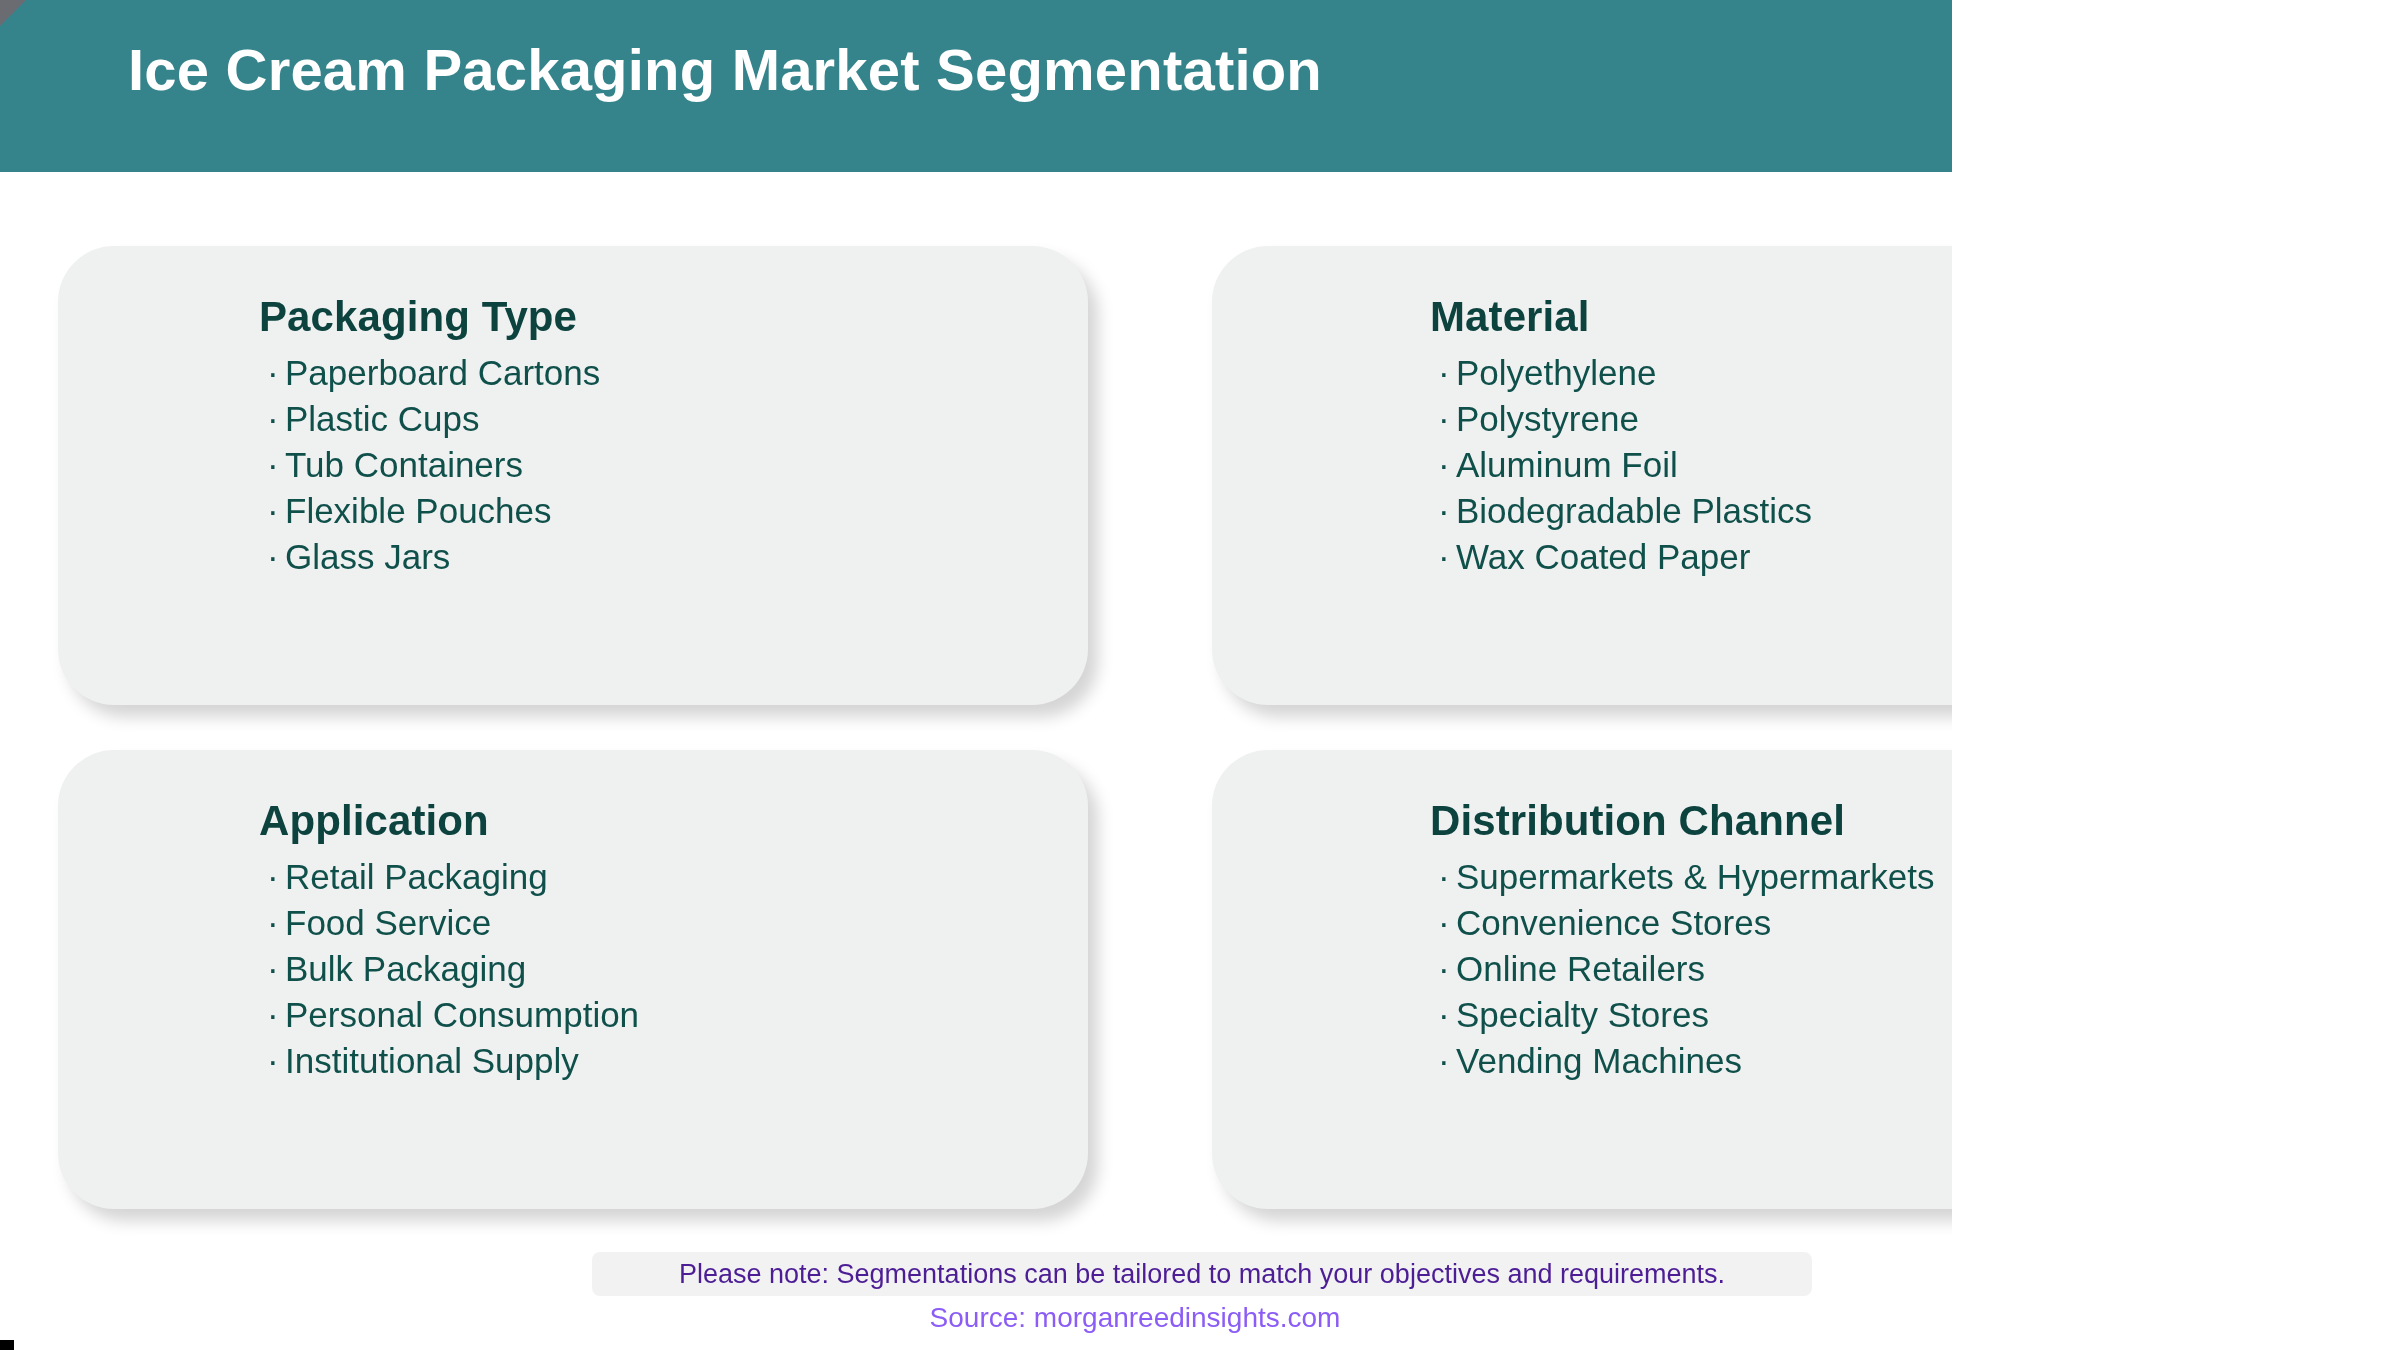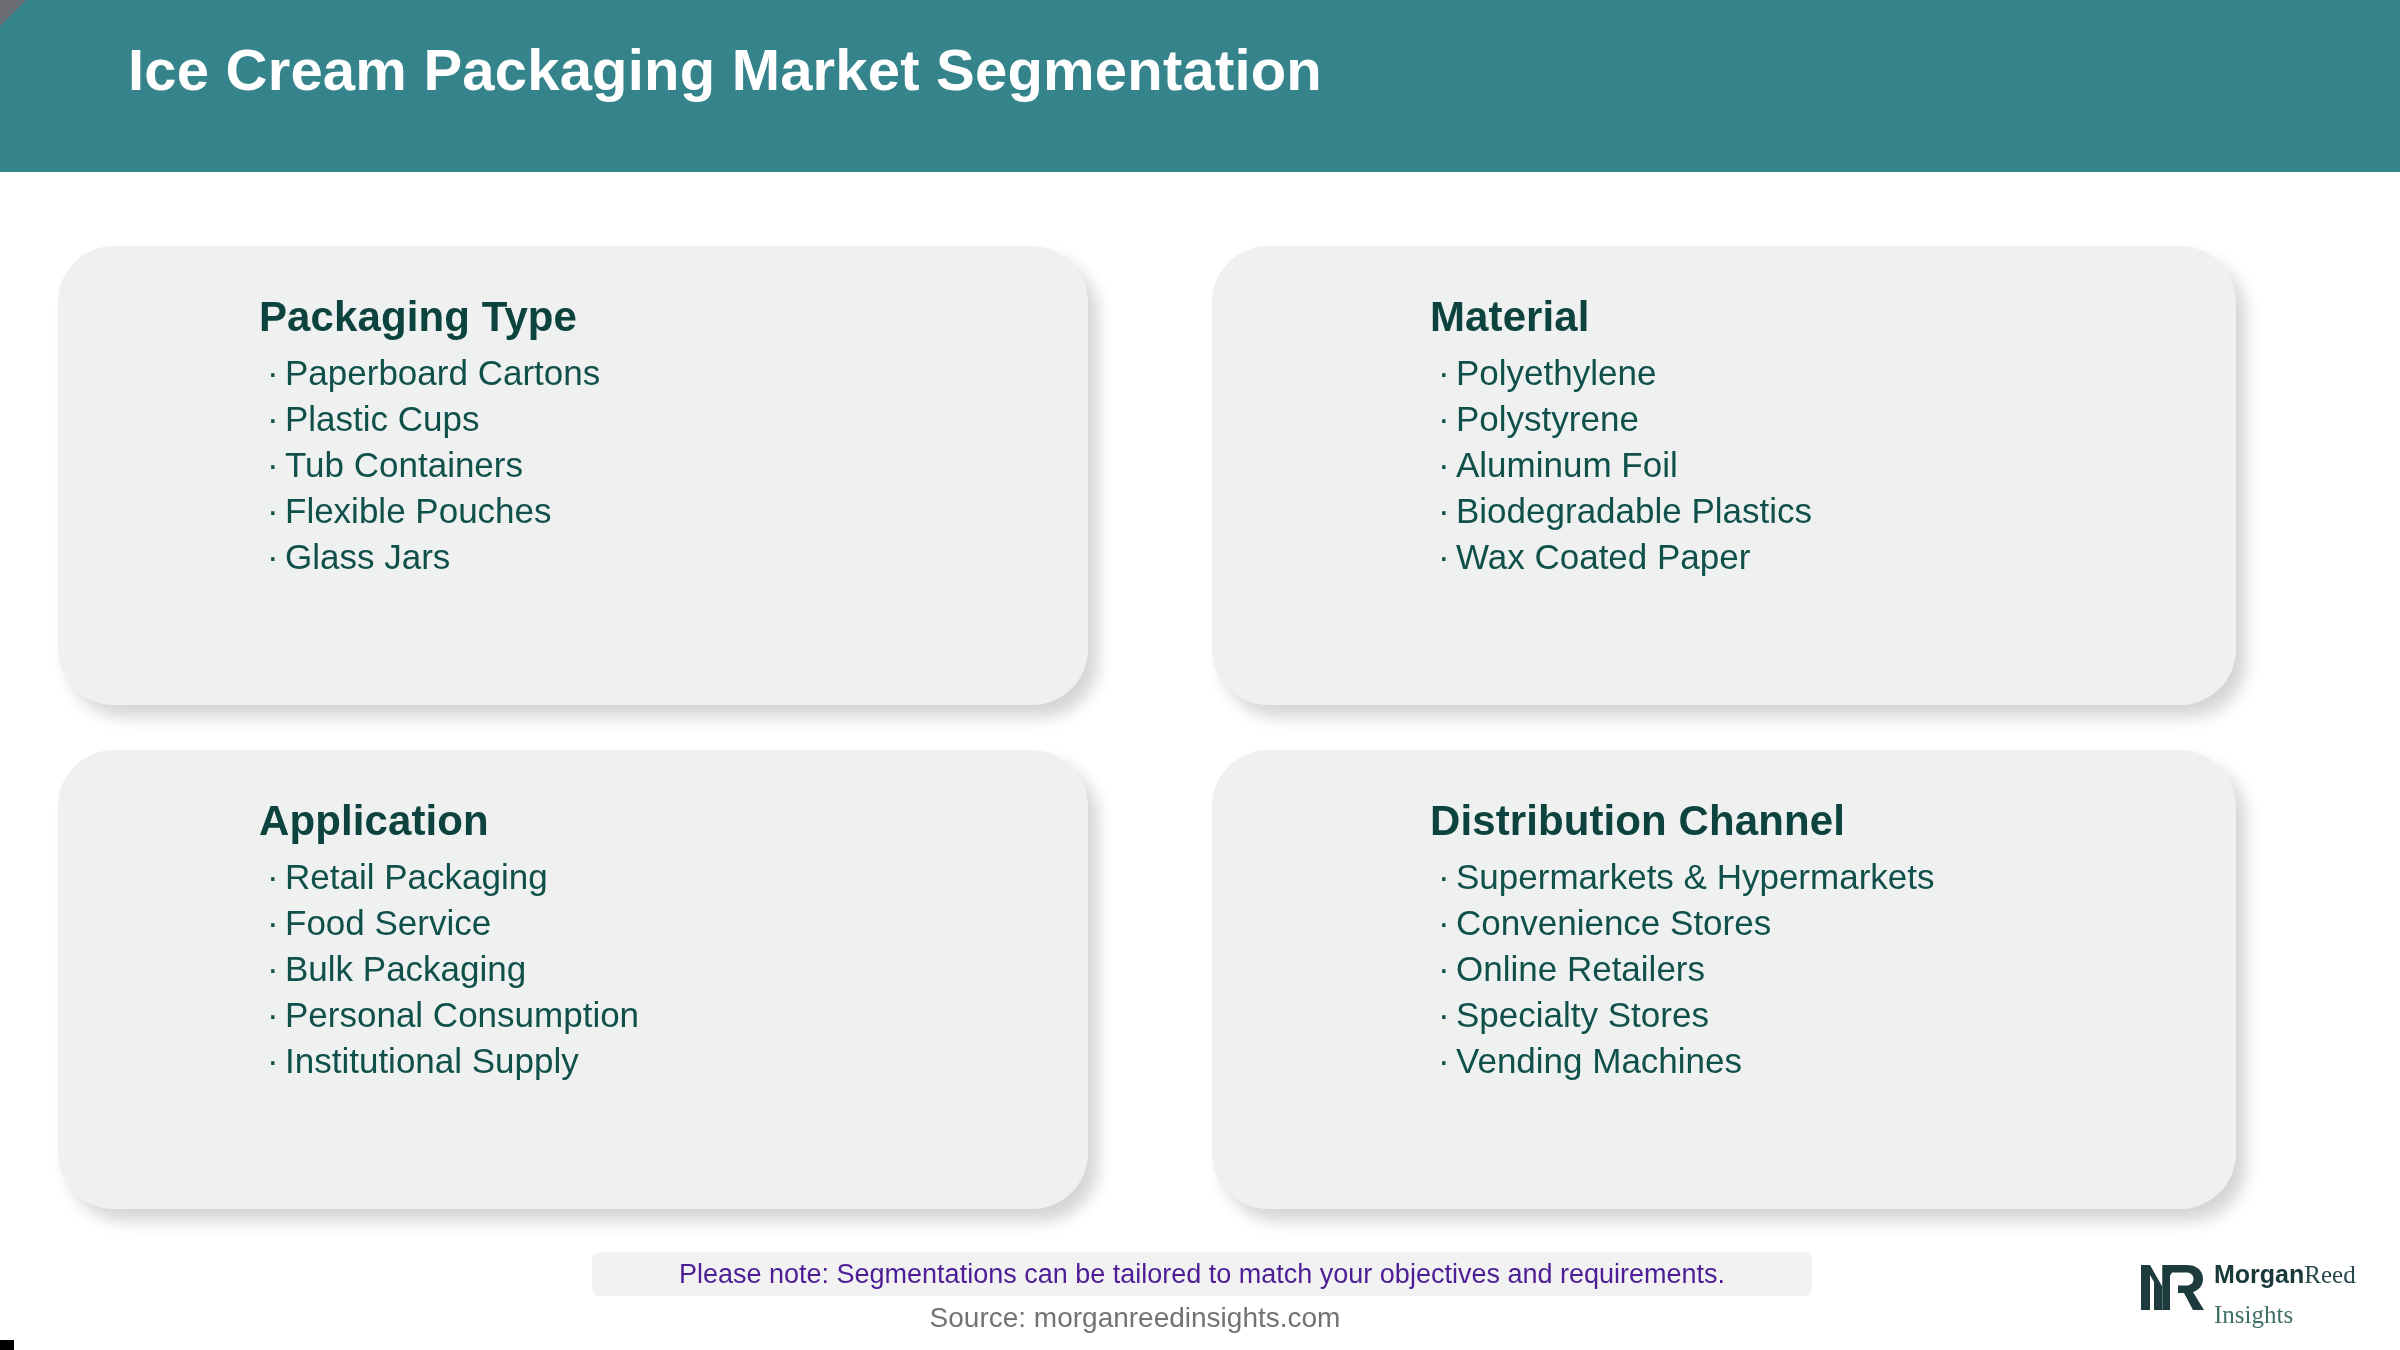--- a/index.html
+++ b/index.html
@@ -7,21 +7,21 @@
     margin: 0;
     padding: 0;
     background: #ffffff;
   }
   body {
     font-family: "Liberation Sans", sans-serif;
     -webkit-font-smoothing: antialiased;
   }
   #slide {
     position: relative;
-    width: 2400px;
+    width: 1952px;
     height: 1350px;
     background: #ffffff;
     overflow: hidden;
   }
 
   
   .header-band {
     position: absolute;
     left: 0;
     top: 0;
@@ -121,21 +121,21 @@
     color: #4c1d95;
     white-space: nowrap;
   }
   .source-text {
     position: absolute;
     left: 0;
     top: 1302px;
     width: 2400px;
     text-align: center;
     font-size: 28px;
-    color: #737373;
+    color: #8b5cf6;
   }
   .source-text span { margin-left: -130px; }
 
   
   .logo {
     position: absolute;
     left: 2139px;
     top: 1262px;
     display: flex;
     align-items: flex-start;

